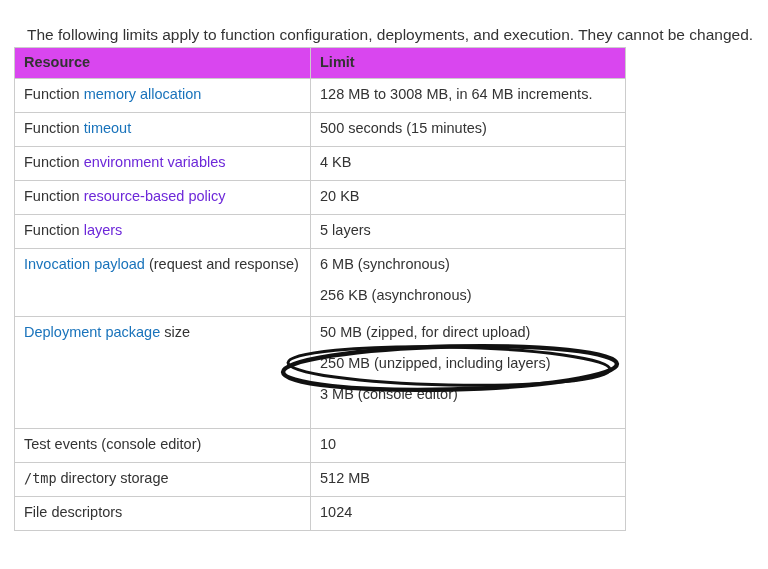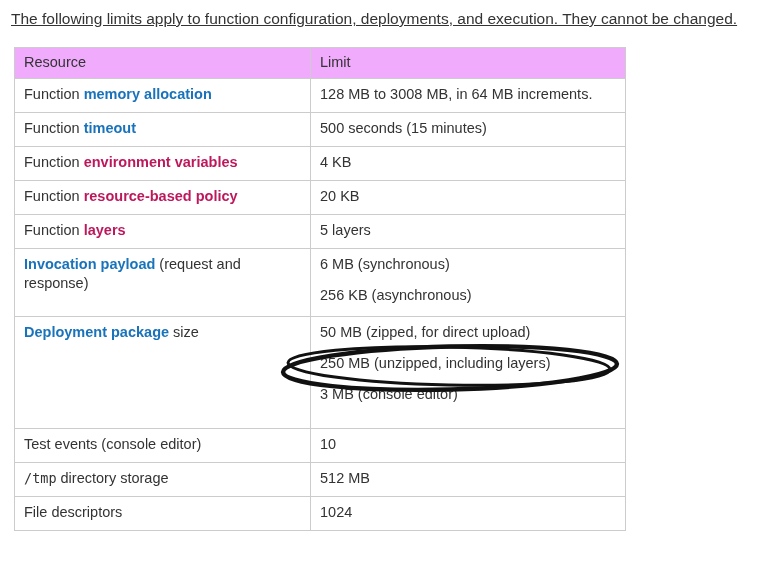--- a/index.html
+++ b/index.html
@@ -10,26 +10,25 @@
     background: #ffffff;
     font-family: "Liberation Sans", sans-serif;
     color: #333333;
     position: relative;
     overflow: hidden;
   }
   .intro {
     position: absolute;
     left: 11px;
     top: 9px;
-    margin: 0;
+    margin: 16px;
     font-size: 15.5px;
     line-height: 20px;
     color: #333333;
     white-space: nowrap;
-    text-decoration: underline;
   }
   table.limits {
     position: absolute;
     left: 14px;
     top: 47px;
     width: 611px;
     border-collapse: collapse;
     table-layout: fixed;
     font-size: 14.5px;
     color: #333333;
@@ -37,34 +36,34 @@
   table.limits col.c1 { width: 296px; }
   table.limits col.c2 { width: 315px; }
   table.limits th, table.limits td {
     border: 1px solid #cccccc;
     vertical-align: top;
     text-align: left;
     padding: 6px 9px 8px 9px;
     line-height: 19px;
   }
   table.limits th {
-    background: #f0abfc;
-    font-weight: normal;
+    background: #d946ef;
+    font-weight: bold;
     padding-top: 5px;
     padding-bottom: 6px;
   }
   tr.hdr  { height: 31px; }
   tr.h33  { height: 33px; }
   tr.h68  { height: 68px; }
   tr.h112 { height: 112px; padding-left: 29px; }
   td p { margin: 0; }
   td p + p { margin-top: 12px; }
-  a.lnk { text-decoration: none; cursor: pointer; font-weight: bold; }
+  a.lnk { text-decoration: none; cursor: pointer; }
   a.blue   { color: #1973bb; }
-  a.orange { color: #be185d; }
+  a.orange { color: #6d28d9; }
   .mono {
     font-family: "DejaVu Sans Mono", monospace;
     font-size: 13.5px;
   }
   svg.annotation {
     position: absolute;
     left: 0;
     top: 0;
     pointer-events: none;
   }

